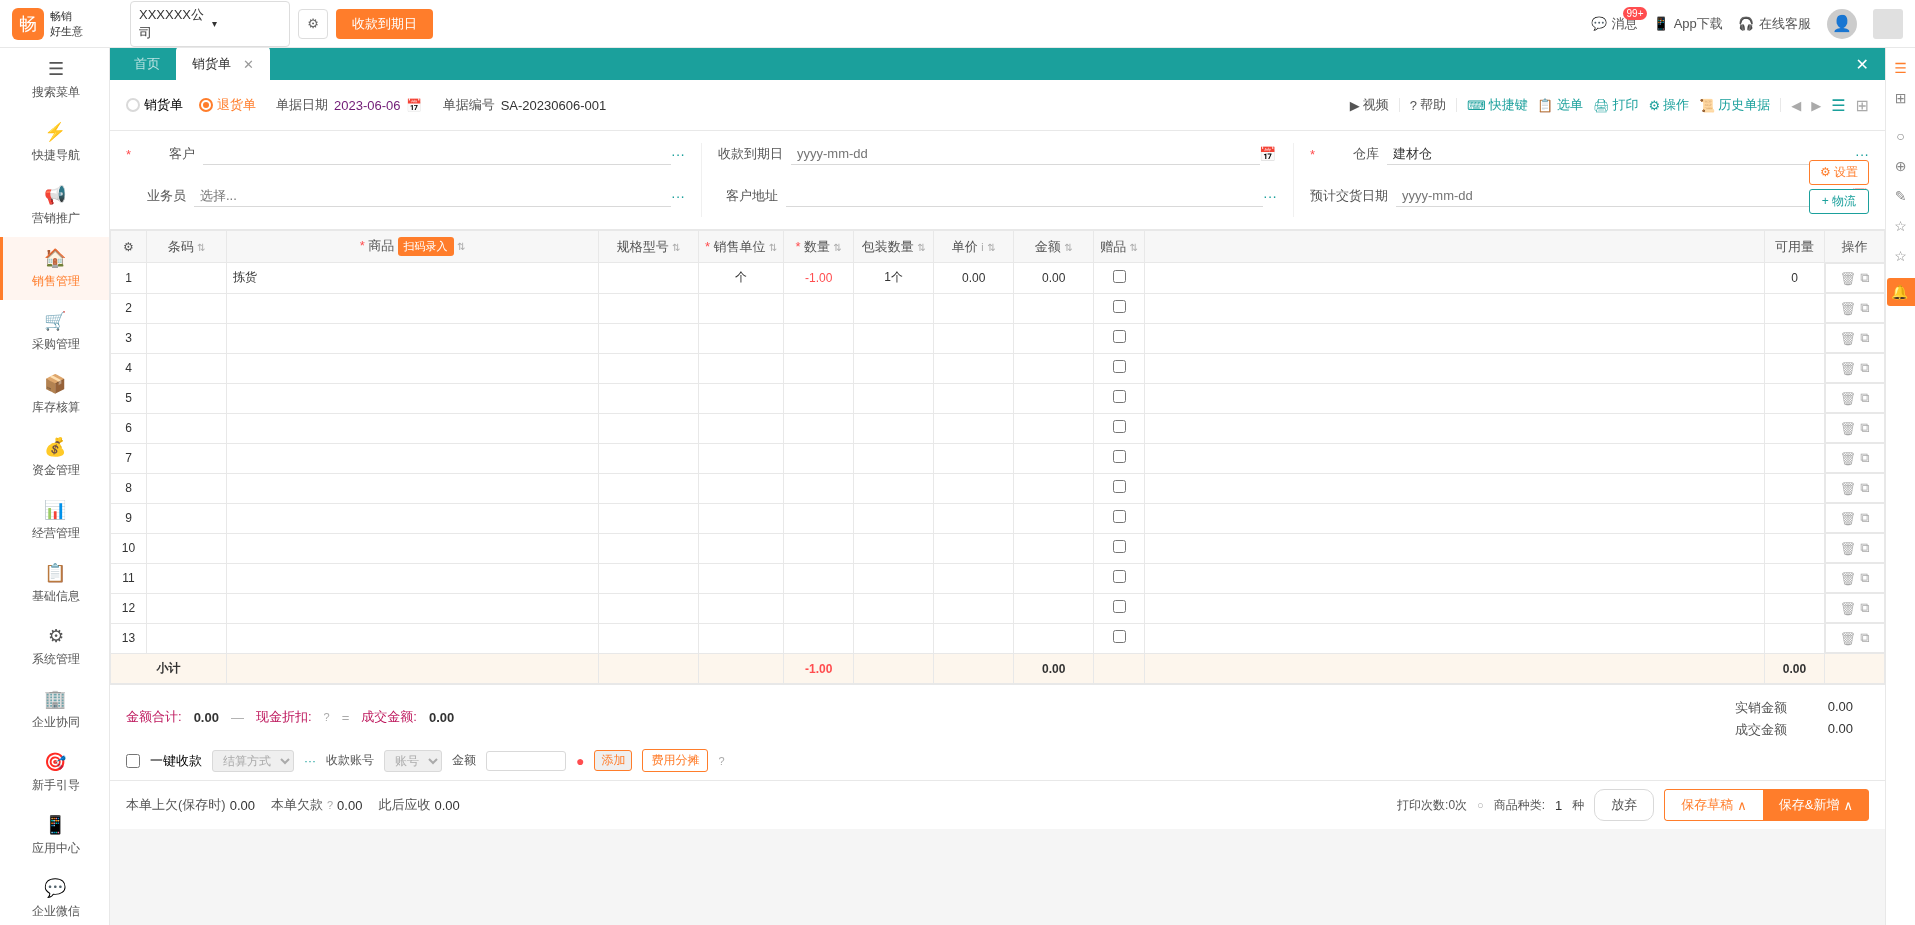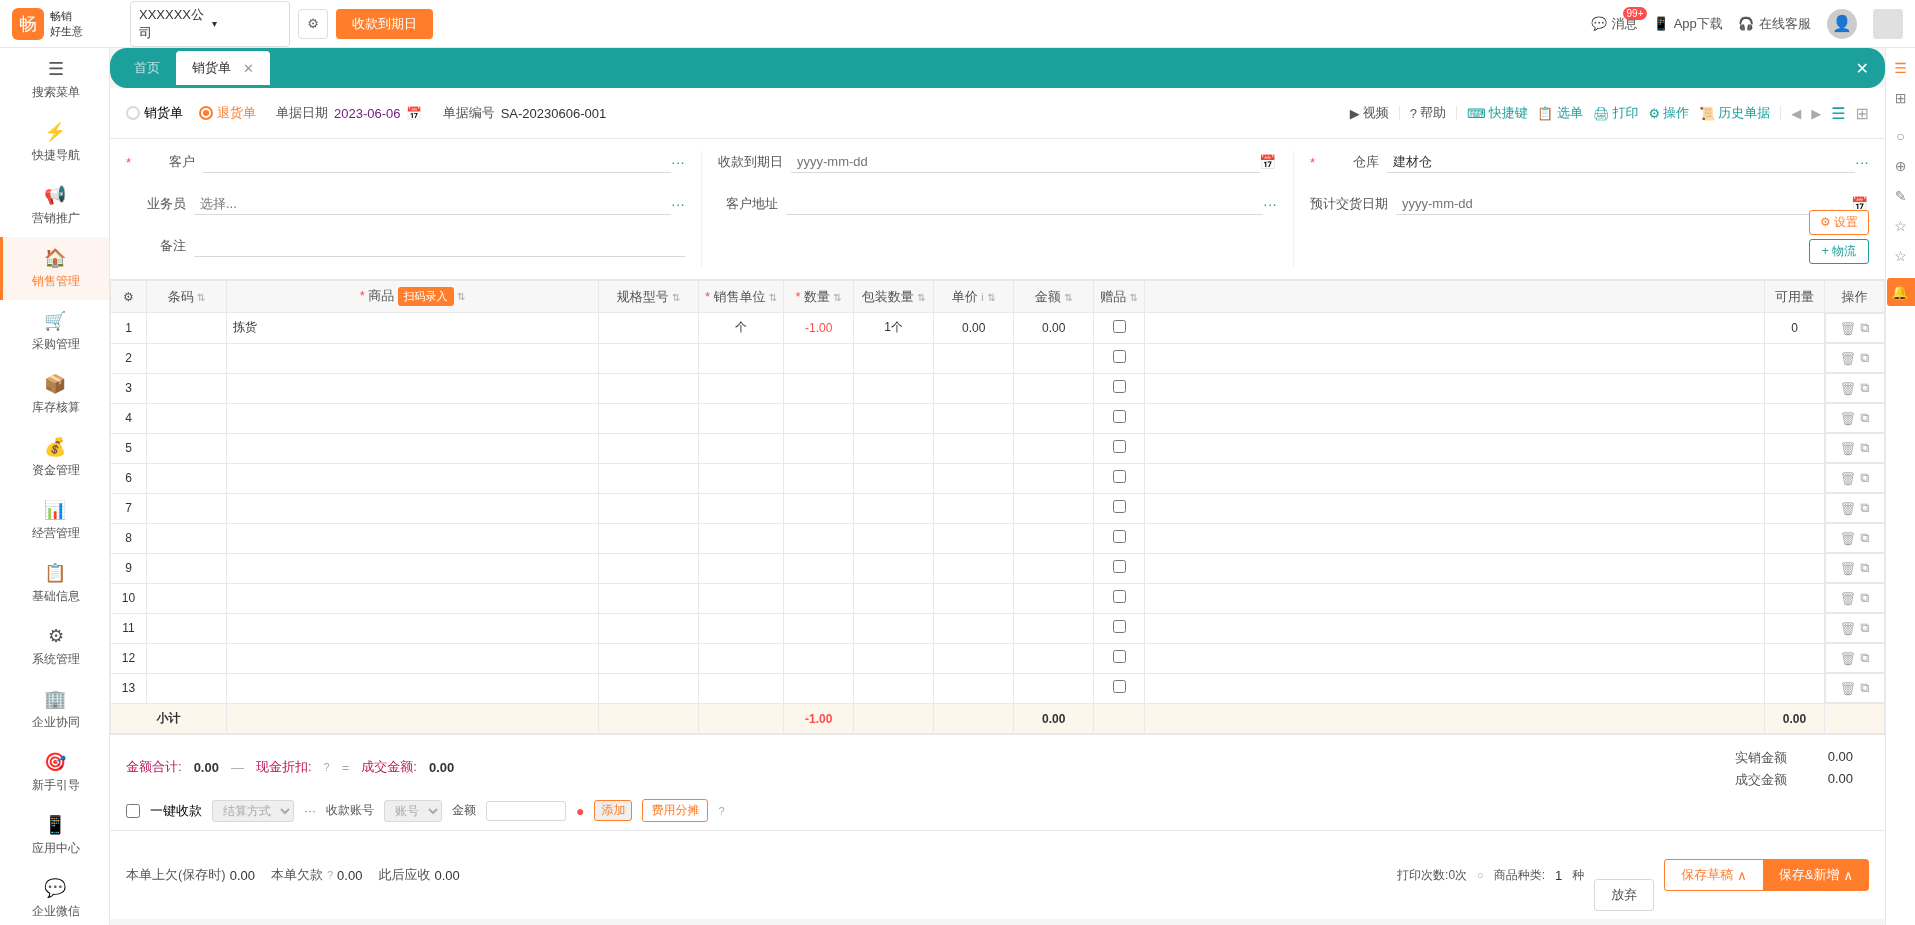--- a/index.html
+++ b/index.html
@@ -78,21 +78,21 @@
     }
     .sidebar-item.active { background: #fff5f0; color: #ff7d2b; border-left-color: #ff7d2b; }
     .sidebar-item .icon { font-size: 18px; }
     .sidebar-item .label { font-size: 12px; }
 
     
     .main { flex: 1; display: flex; flex-direction: column; overflow: hidden; }
 
     
     .tabs {
-      background: #1ba09c; display: flex; align-items: center; padding: 0 8px; height: 40px; border-radius: 17px;
+      background: #1ba09c; display: flex; align-items: center; padding: 0 8px; height: 32px;
     }
     .tab {
       padding: 8px 16px; color: rgba(255,255,255,0.7); cursor: pointer; font-size: 13px;
       position: relative;
     }
     .tab.active { background: #fff; color: #333; border-radius: 4px 4px 0 0; }
     .tab .close-x { margin-left: 8px; cursor: pointer; color: #999; }
 
     
     .form-area {
@@ -173,21 +173,21 @@
     
     .footer {
       background: #fff; border-top: 1px solid #e8e8e8; padding: 8px 16px;
       display: flex; align-items: center; gap: 16px;
     }
     .footer-stat { color: #555; display: flex; align-items: center; gap: 4px; }
     .footer-stat .val { color: #333; }
     .footer-right { margin-left: auto; display: flex; align-items: center; gap: 10px; }
     .btn-abandon {
       border: 1px solid #d9d9d9; background: #fff; color: #555;
-      padding: 6px 16px; border-radius: 3px; cursor: pointer; font-size: 13px; margin-top: 40px;
+      padding: 6px 16px; border-radius: 10px; cursor: pointer; font-size: 13px;
     }
     .btn-save {
       border: 1px solid #ff7d2b; background: #fff; color: #ff7d2b;
       padding: 6px 16px; border-radius: 3px; cursor: pointer; font-size: 13px;
       display: flex; align-items: center; gap: 4px;
     }
     .btn-save-new {
       background: #ff7d2b; color: white; border: none;
       padding: 6px 16px; border-radius: 3px; cursor: pointer; font-size: 13px;
       display: flex; align-items: center; gap: 4px;
@@ -429,24 +429,20 @@
             <div class="form-row">
               <span class="required-star">*</span>
               <span class="form-label" style="margin-left:4px;">客户</span>
               <input class="form-input" style="flex: 1 1 0%; margin-left: 8px;">
               <span class="dots-btn">···</span>
             </div>
             <div class="form-row">
               <span class="form-label">业务员</span>
               <input class="form-input" style="flex: 1 1 0%; margin-left: 8px; color: rgb(170, 170, 170);" placeholder="选择...">
               <span class="dots-btn">···</span>
-            </div>
-            <div class="form-row">
-              <span class="form-label">备注</span>
-              <input class="form-input" style="flex: 1 1 0%; margin-left: 8px;">
             </div>
           </div>
 
           <div style="flex:1; display:flex; flex-direction:column; gap:10px; padding: 0 16px; border-right:1px solid #f0f0f0;">
             <div class="form-row">
               <span class="form-label">收款到期日</span>
               <input class="form-input" type="text" style="flex: 1 1 0%; margin-left: 8px; color: rgb(170, 170, 170);" placeholder="yyyy-mm-dd">
               <span class="cal-icon">📅</span>
             </div>
             <div class="form-row">

